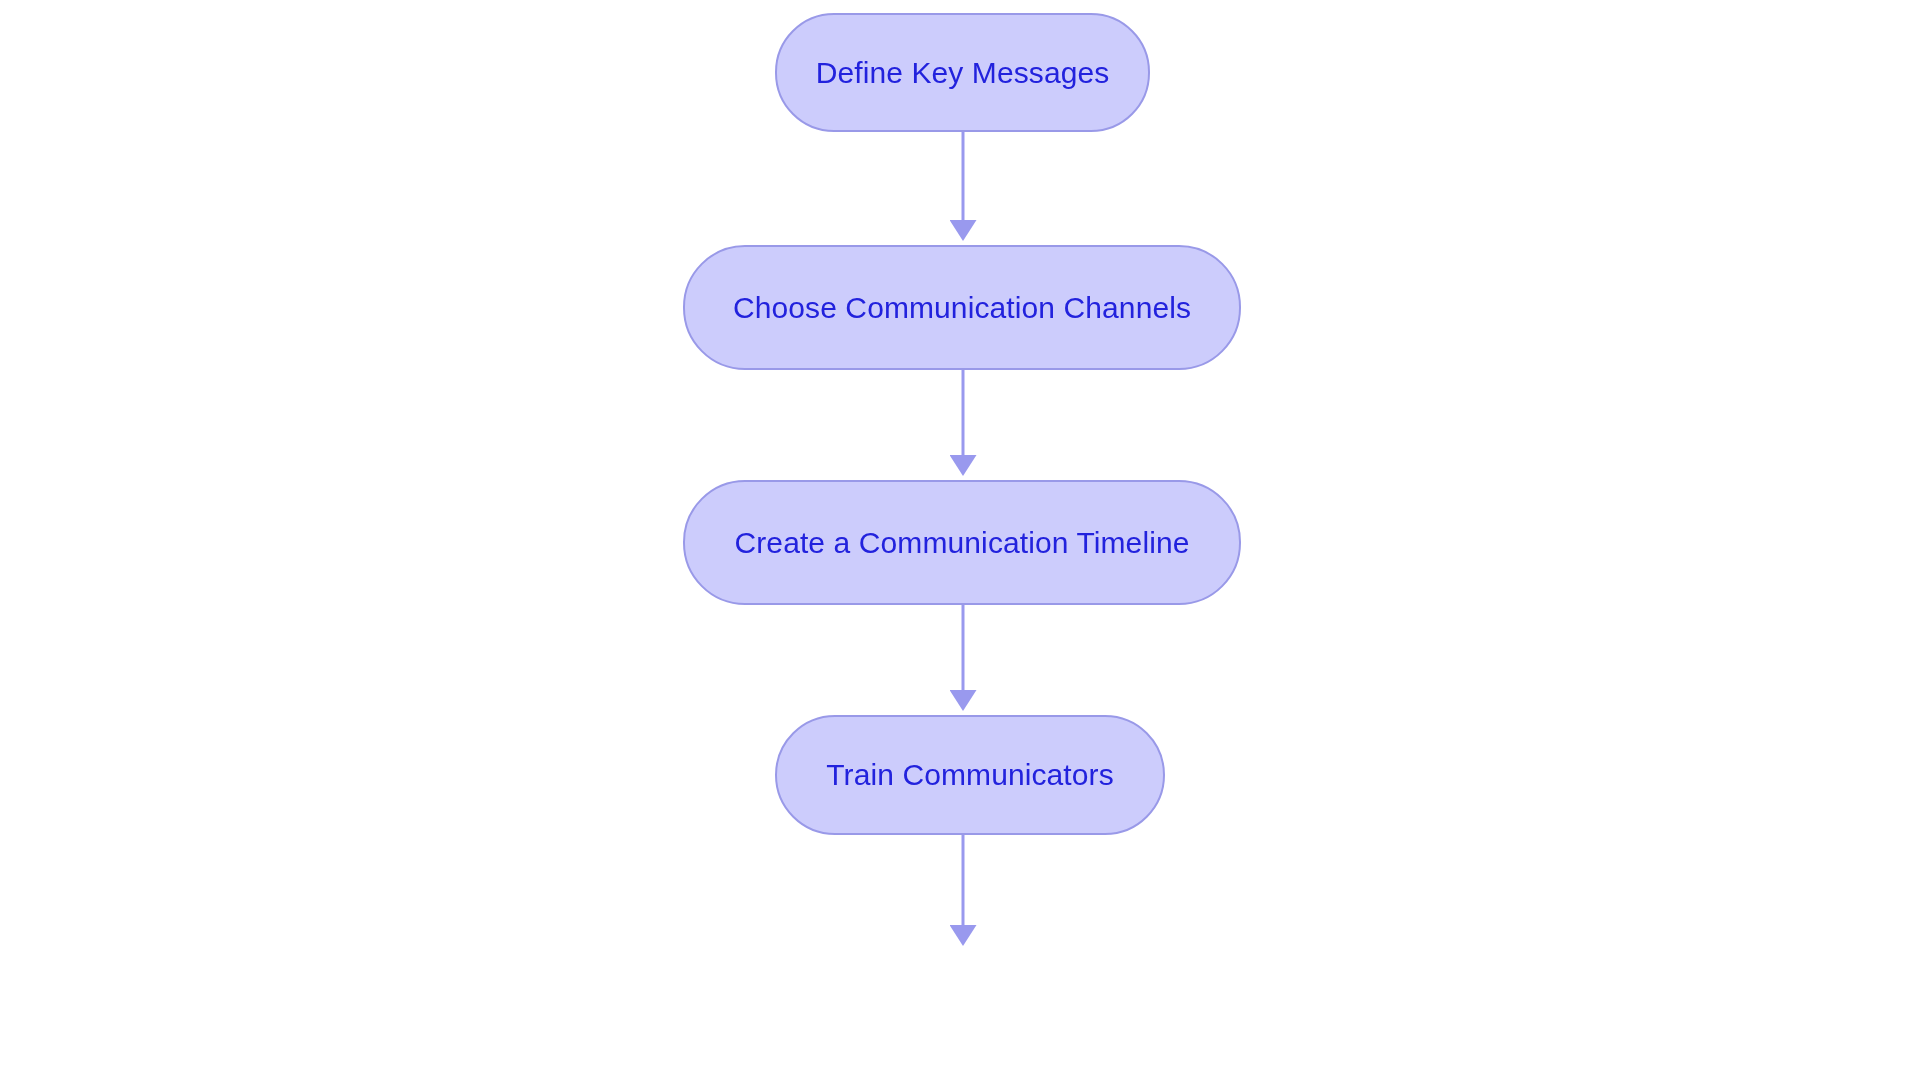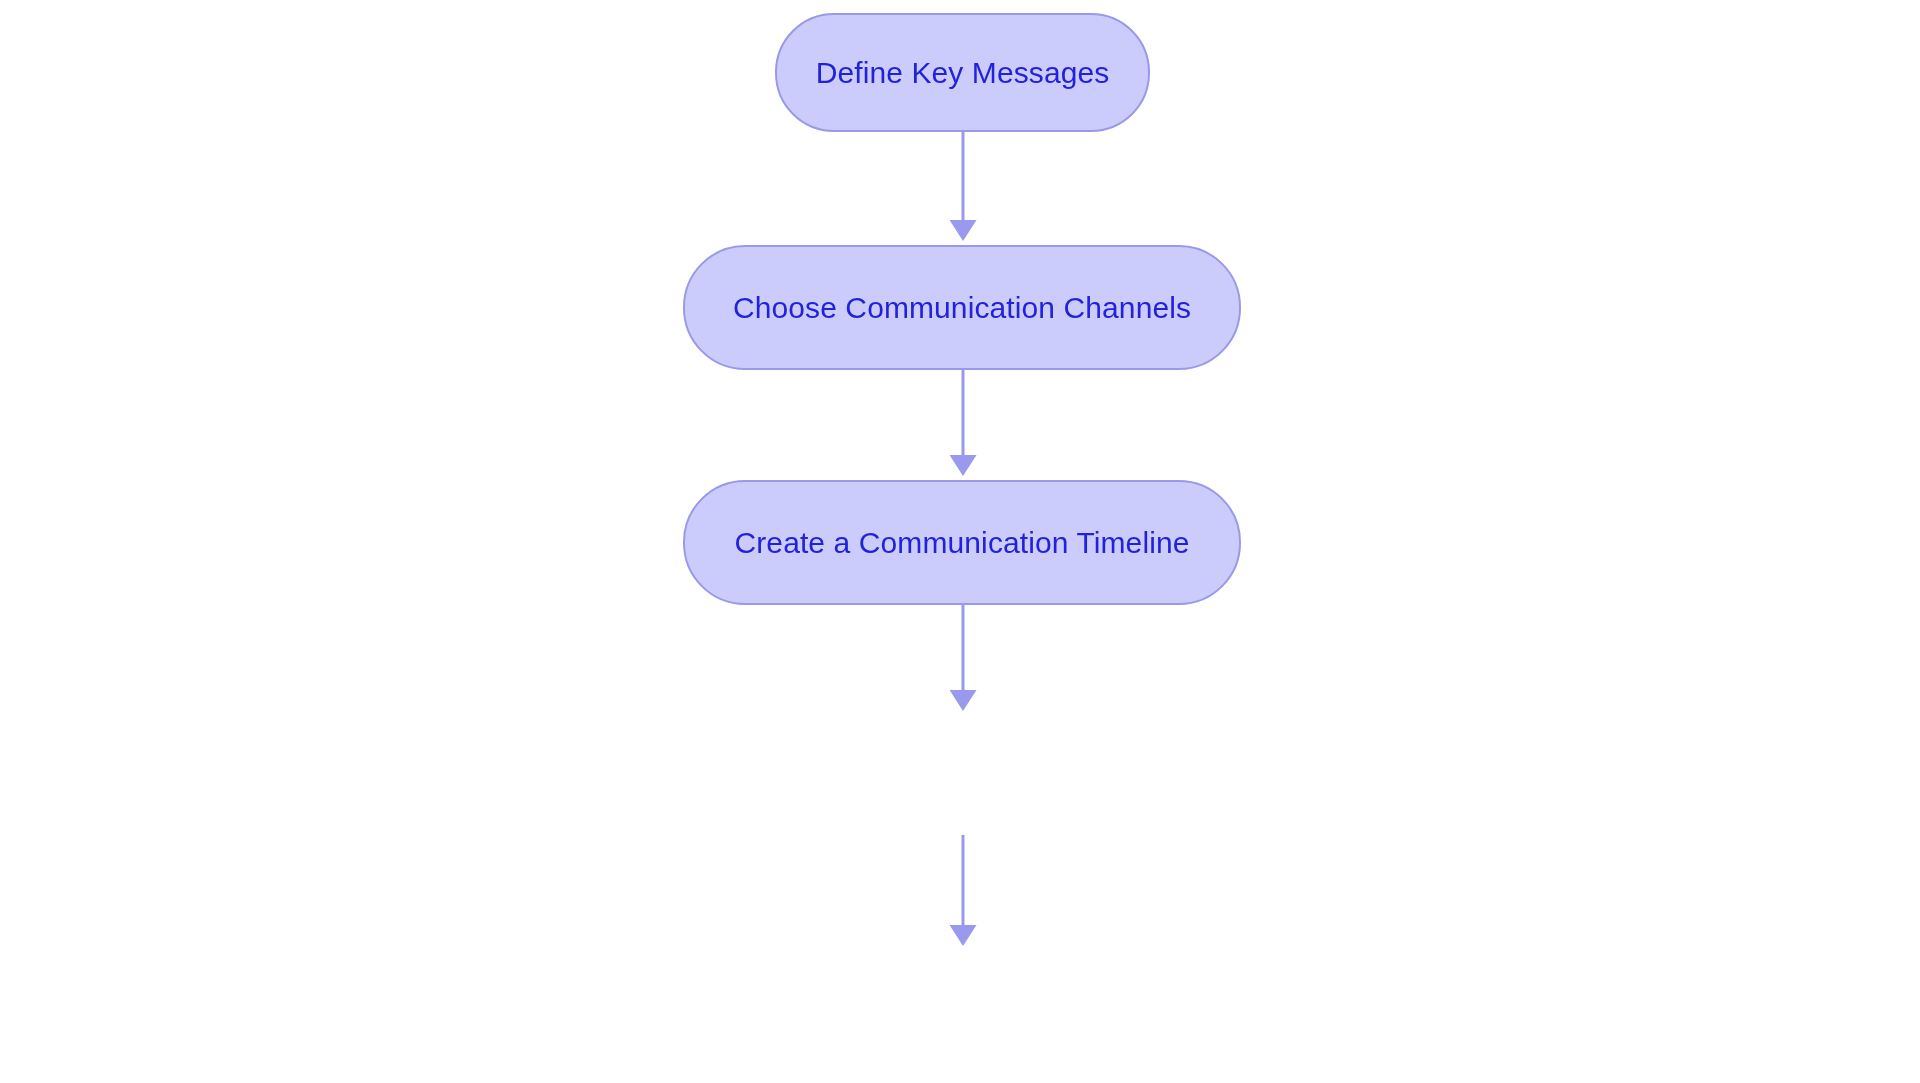--- a/index.html
+++ b/index.html
@@ -79,15 +79,18 @@
   </div>
 
   <div class="node" id="node-2">
     <span class="node-label">Create a Communication Timeline</span>
   </div>
 
   <div class="node" id="node-1">
     <span class="node-label">Choose Communication Channels</span>
   </div>
 
+  <div class="node" id="node-3">
+    <span class="node-label">Train Communicators</span>
+  </div>
 
 
 </div>
 
 </body></html>

